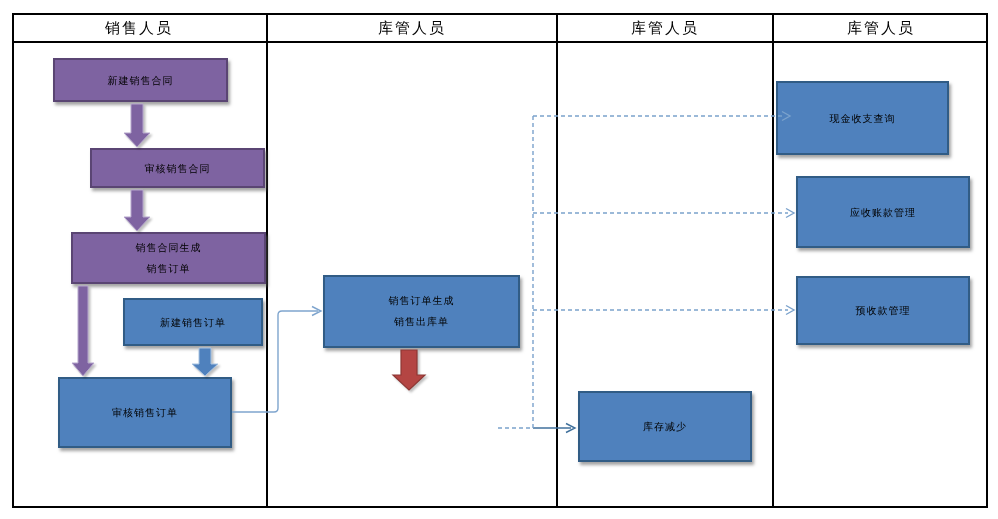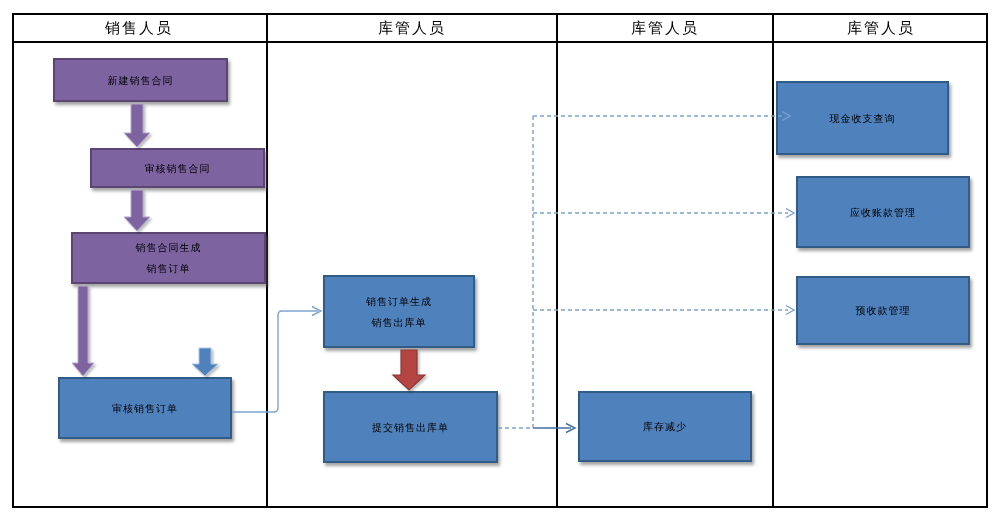--- a/index.html
+++ b/index.html
@@ -50,24 +50,24 @@
       <span>库管人员</span>
     </div>
   <div class="lane-header" style="left:774px;width:214px;">
       <span>库管人员</span>
     </div>
 
   <div class="node node--purple" style="left:53px;top:58px;width:175px;height:44px;"><span>新建销售合同</span></div>
   <div class="node node--purple" style="left:53px;top:148px;width:175px;height:40px;margin-left:37px;"><span>审核销售合同</span></div>
   <div class="node node--purple" style="left:52px;top:232px;width:195px;height:52px;margin-left:19px;"><span>销售合同生成
 销售订单</span></div>
-  <div class="node node--blue" style="left:58px;top:377px;width:174px;height:62px;"><span>审核销售订单</span></div>
-  <div class="node node--blue" style="left:323px;top:275px;width:152px;height:73px;"><span>销售订单生成
+  <div class="node node--blue" style="left:123px;top:298px;width:140px;height:48px;"><span>新建销售订单</span></div>
+  <div class="node node--blue" style="left:58px;top:377px;width:174px;height:71px;"><span>审核销售订单</span></div>
+  <div class="node node--blue" style="left:323px;top:275px;width:197px;height:73px;font-family:Liberation Mono, monospace;"><span>销售订单生成
 销售出库单</span></div>
-  <div class="node node--blue" style="left:323px;top:391px;width:175px;height:72px;"><span>提交销售出库单</span></div>
   <div class="node node--blue" style="left:578px;top:391px;width:174px;height:71px;"><span>库存减少</span></div>
   <div class="node node--blue" style="left:776px;top:81px;width:173px;height:74px;"><span>现金收支查询</span></div>
   <div class="node node--blue" style="left:796px;top:176px;width:174px;height:72px;"><span>应收账款管理</span></div>
   <div class="node node--blue" style="left:796px;top:276px;width:174px;height:69px;"><span>预收款管理</span></div>
 
   <svg class="overlay" viewBox="0 0 998 519">
 
     <polygon class="arrow-purple" points="131,104 143,104 143,133 150,133 137,147 124,133 131,133"></polygon>
     <polygon class="arrow-purple" points="131,190 143,190 143,217 150,217 137,231 124,217 131,217"></polygon>
     <polygon class="arrow-purple" points="78,286 88,286 88,363 94,363 83,376 72,363 78,363"></polygon>

